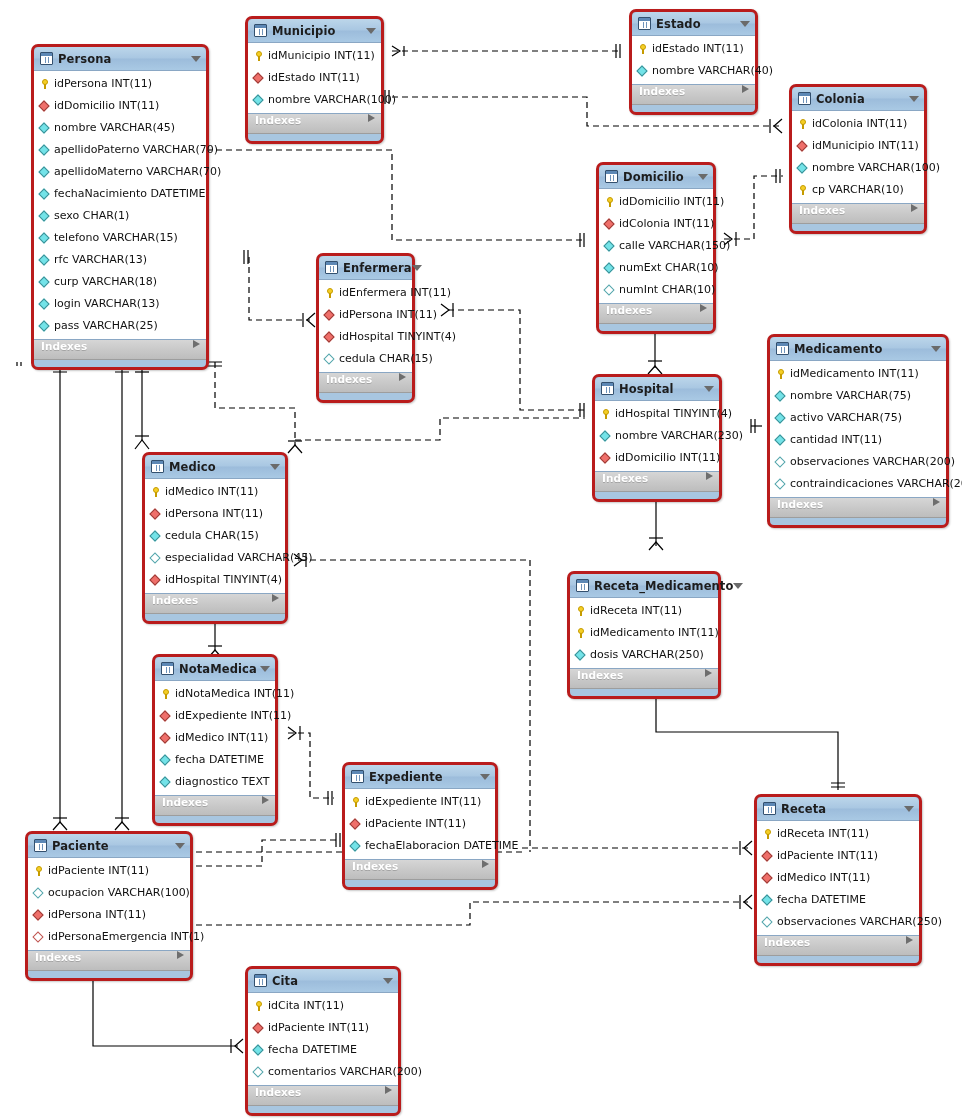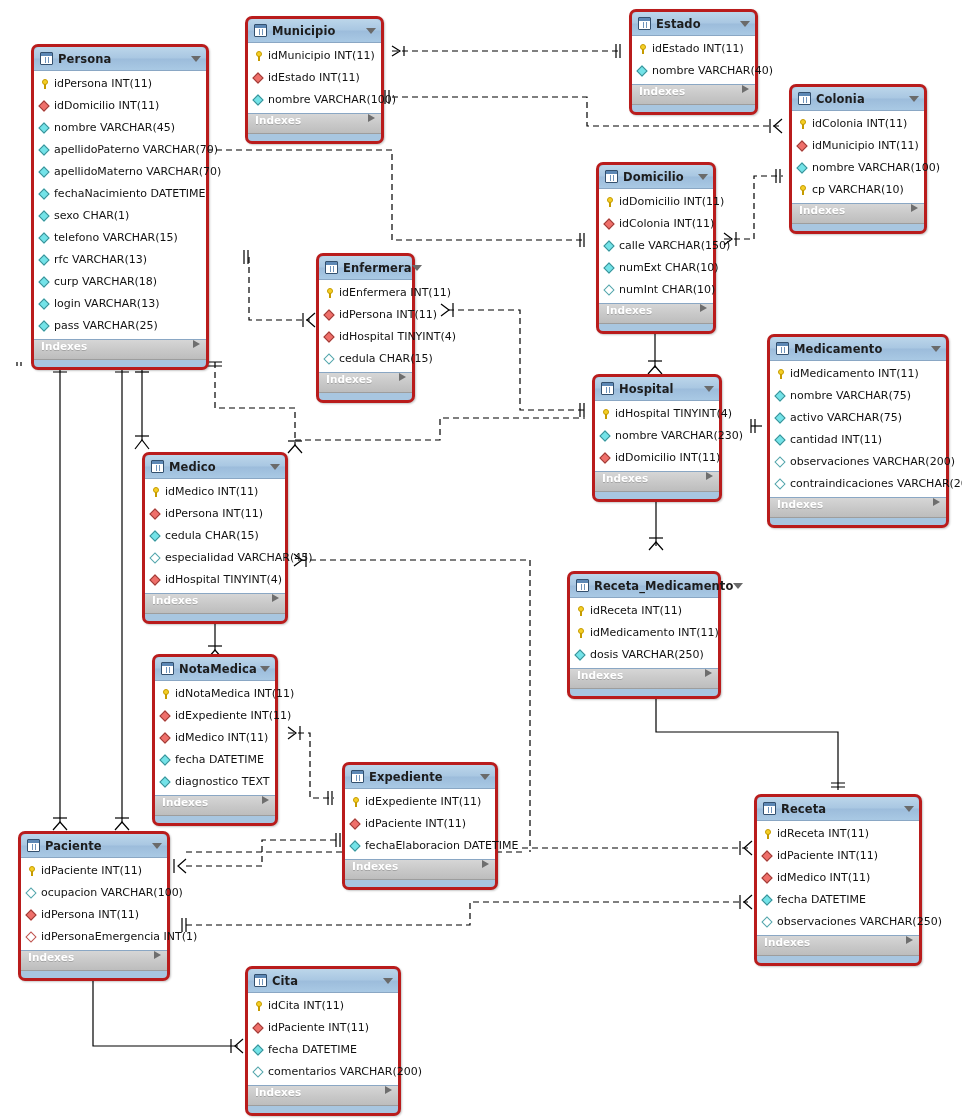--- a/index.html
+++ b/index.html
@@ -840,21 +840,21 @@
               <span class="dmd"></span>
             </span>
             <span class="col-label">observaciones VARCHAR(250)</span>
           </div>
         </div>
         <div class="tbl-indexes">
           <span class="idx-label">Indexes</span>
           <span class="idx-arrow"></span>
         </div>
       </div>
-      <div class="table-box" style="left: 18px; top: 831px; width: 152px;">
+      <div class="table-box" style="left: 25px; top: 831px; width: 168px;">
         <div class="tbl-header">
           <span class="tbl-icon"></span>
           <span class="tbl-title">Paciente</span>
           <span class="tbl-caret"></span>
         </div>
         <div class="tbl-cols">
           <div class="col-row">
             <span class="col-ico ico-pk"></span>
             <span class="col-label">idPaciente INT(11)</span>
           </div>

